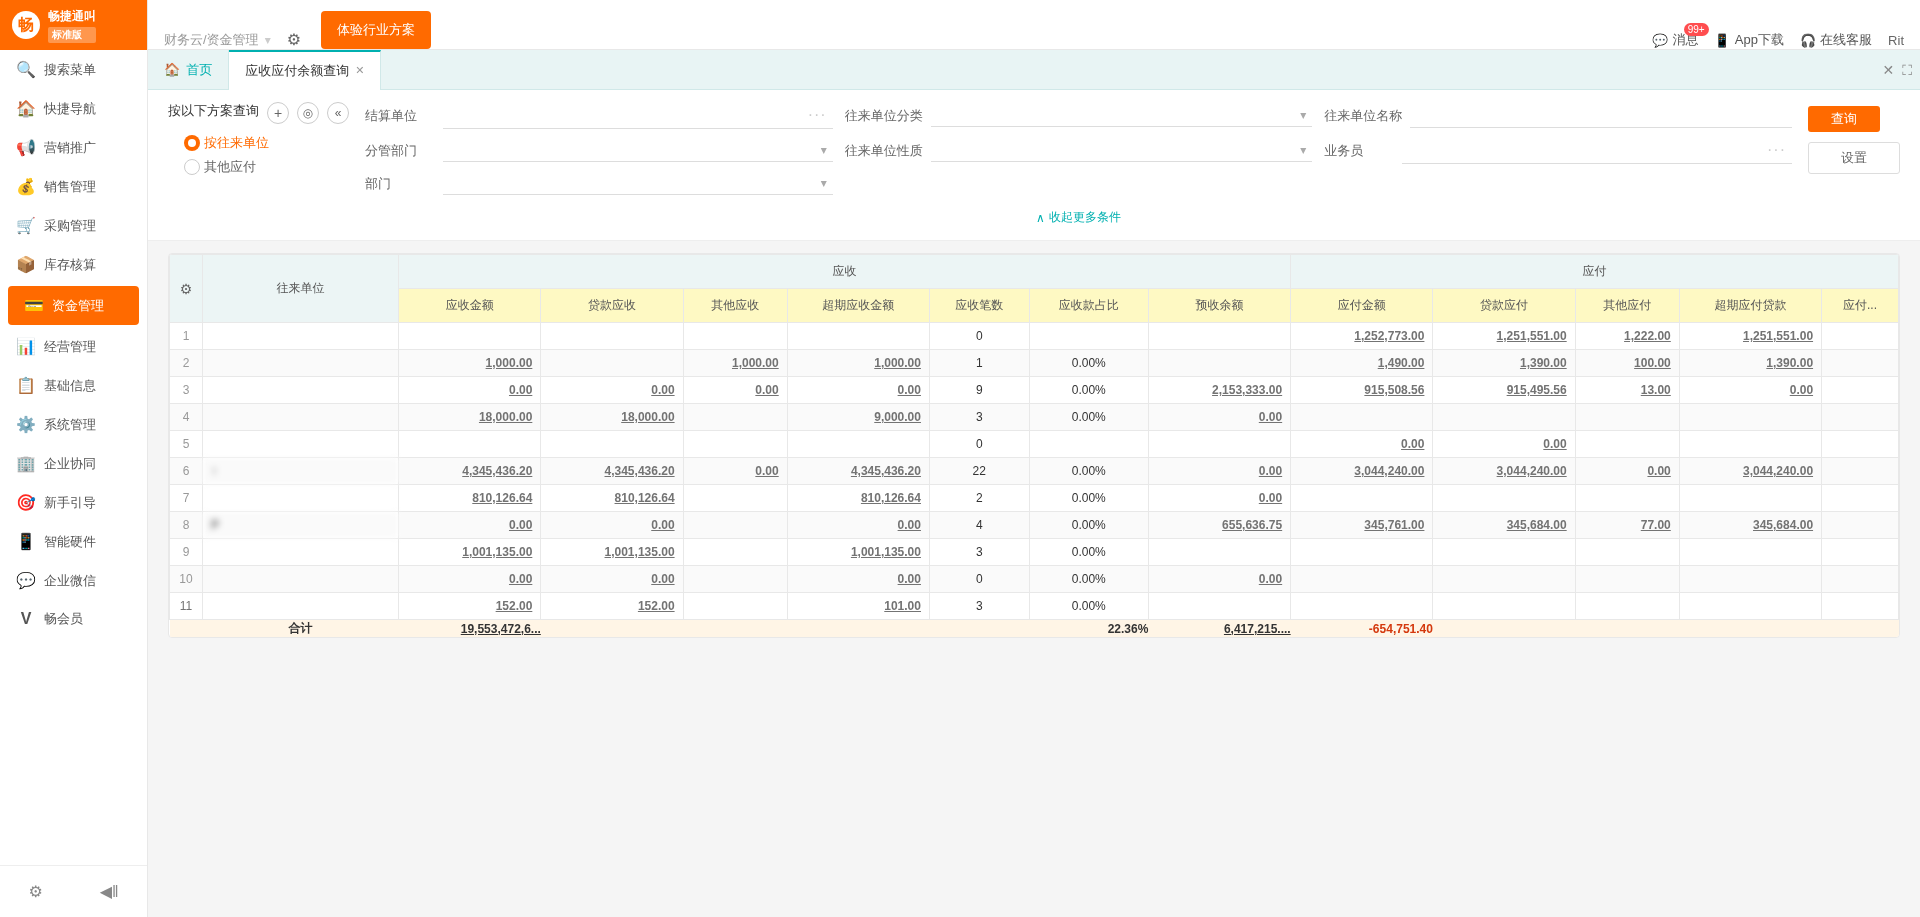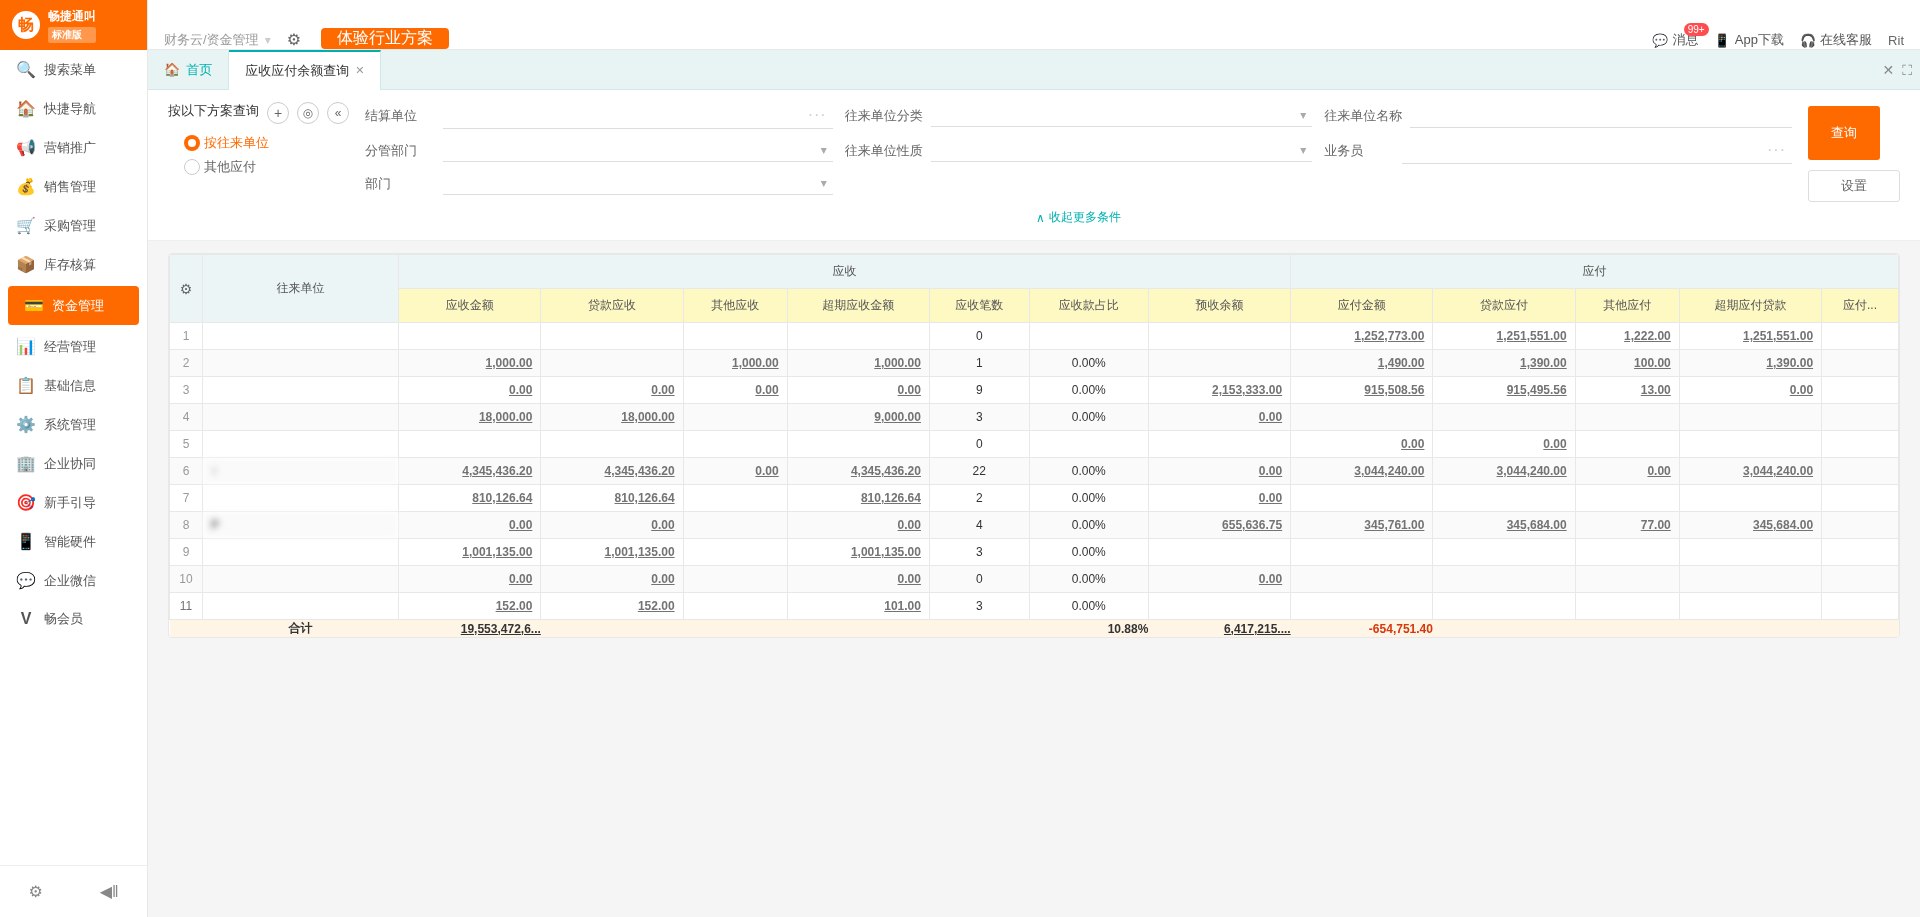--- a/index.html
+++ b/index.html
@@ -40,21 +40,21 @@
       background: #fff; border-bottom: 1px solid #e8e8e8;
       display: flex; align-items: flex-end; padding: 0 16px; z-index: 99; gap: 12px;
     }
     .header-breadcrumb {
       display: flex; align-items: center; gap: 6px; color: #999; font-size: 13px;
     }
     .header-chevron { color: #ccc; font-size: 12px; }
     .header-gear { font-size: 16px; color: #666; cursor: pointer; margin-left: 4px; }
     .header-promo-btn {
       background: #ff6a00; color: #fff; border: none; border-radius: 4px;
-      padding: 0 16px; font-size: 16px; cursor: pointer; margin-left: 8px;
+      padding: 10px 16px; font-size: 13px; cursor: pointer; margin-left: 8px;
     }
     .header-right { margin-left: auto; display: flex; align-items: center; gap: 16px; }
     .header-msg { display: flex; align-items: center; gap: 4px; cursor: pointer; color: #555; font-size: 13px; position: relative; }
     .header-badge {
       position: absolute; top: -8px; right: -10px;
       background: #ff4d4f; color: #fff; border-radius: 10px;
       font-size: 10px; padding: 1px 4px; min-width: 18px; text-align: center;
     }
     .header-user { color: #666; font-size: 13px; cursor: pointer; }
 
@@ -151,21 +151,21 @@
     .filter-dots { color: #ccc; font-size: 16px; letter-spacing: 1px; }
     .filter-chevron { color: #aaa; font-size: 12px; }
     .filter-collapse {
       text-align: center; padding: 6px 0; color: #00b0b0; font-size: 12px;
       cursor: pointer; display: flex; align-items: center; justify-content: center; gap: 4px;
     }
 
     
     .query-btn {
       background: #ff6a00; color: #fff; border: none; border-radius: 3px;
-      padding: 18px 20px; font-size: 13px; cursor: pointer; margin-bottom: 4px;
+      padding: 4px 20px; font-size: 13px; cursor: pointer; margin-bottom: 4px;
       width: 72px;
     }
     .settings-btn {
       background: #fff; color: #666; border: 1px solid #ddd; border-radius: 3px;
       padding: 6px 16px; font-size: 13px; cursor: pointer; width: 92px;
     }
 
     
     .table-area {
       flex: 1; padding: 12px 20px; overflow: auto;
@@ -634,21 +634,21 @@
           </tbody>
         <tfoot>
           <tr class="footer-row">
             <td></td>
             <td style="text-align:center;font-weight:bold;">合计</td>
             <td class="td-num td-link">19,553,472,6...</td>
             <td></td>
             <td></td>
             <td></td>
             <td></td>
-            <td class="td-num">10.88%</td>
+            <td class="td-num">22.36%</td>
             <td class="td-num td-link">6,417,215....</td>
             <td class="td-num" style="color:#d4380d;">-654,751.40</td>
             <td></td>
             <td></td>
             <td></td>
             <td></td>
           </tr>
         </tfoot>
       </table>
     </div>

